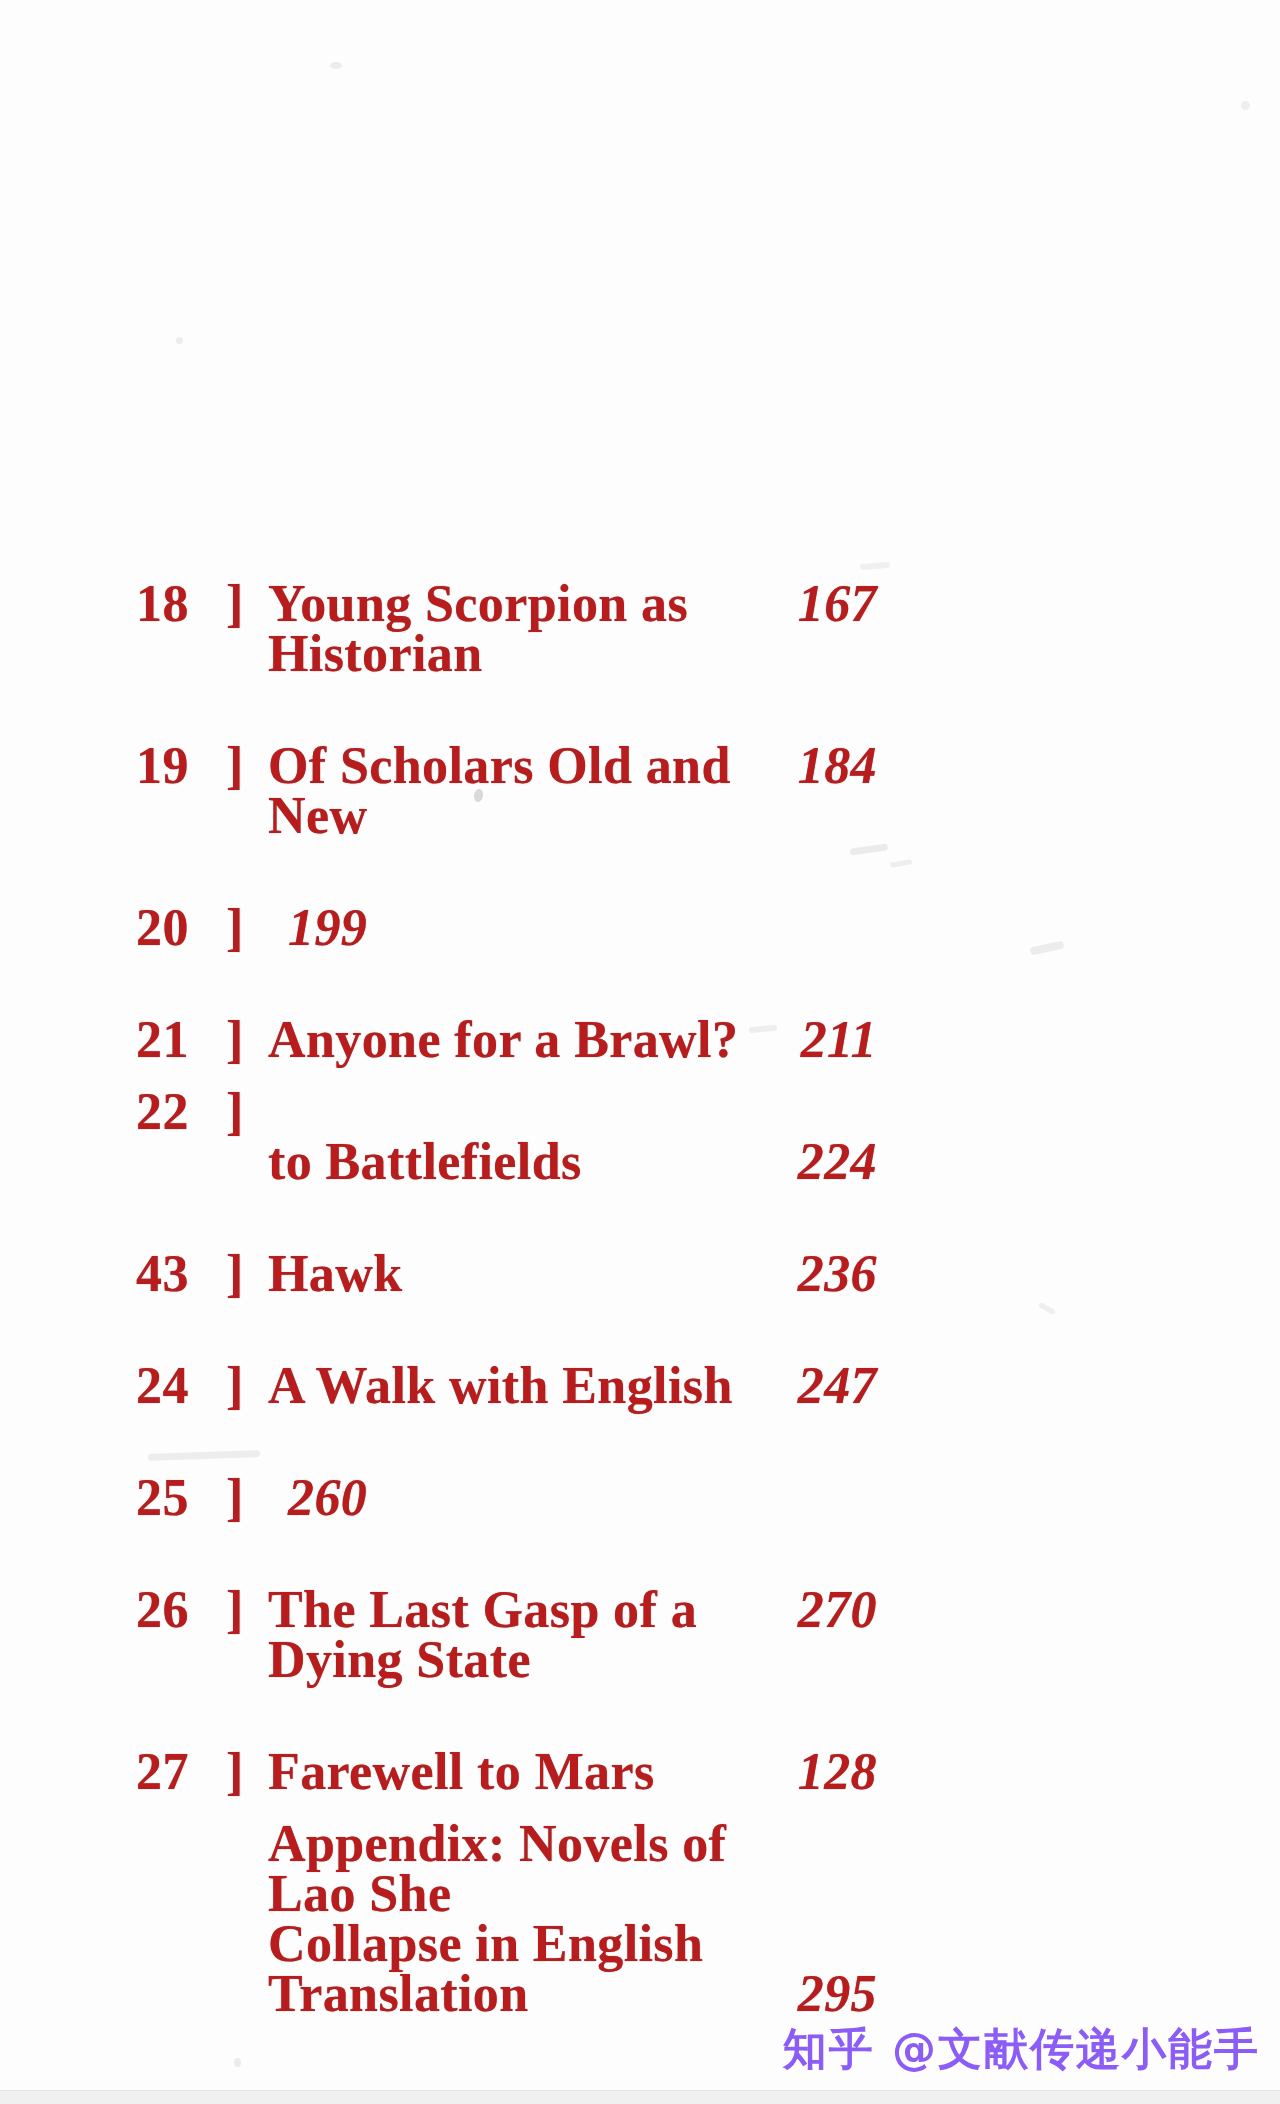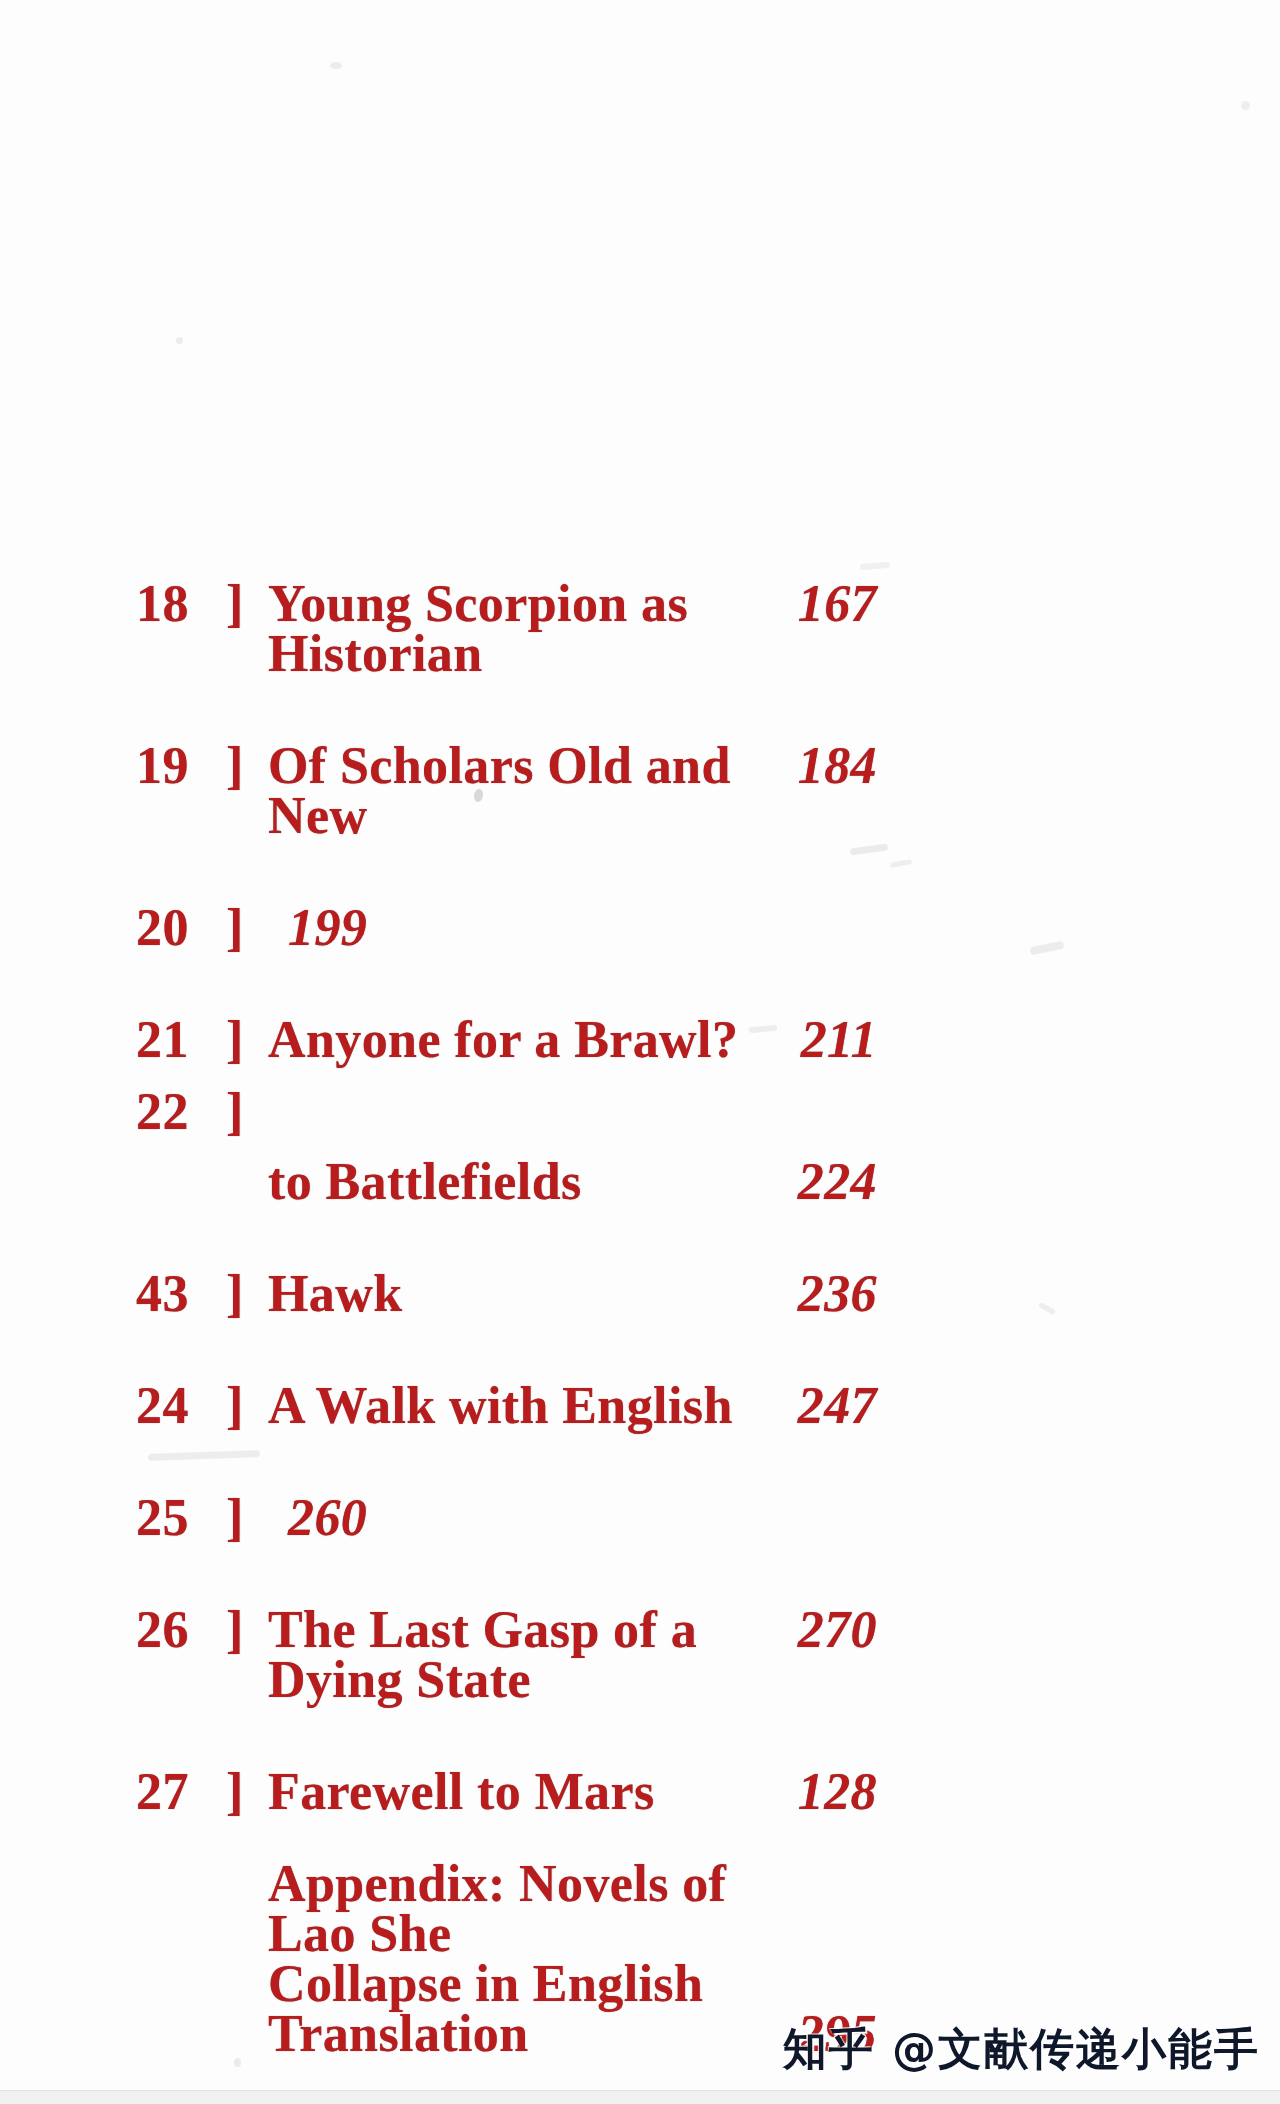--- a/index.html
+++ b/index.html
@@ -45,21 +45,20 @@
     flex: 0 0 56px;
   }
   .row .bracket {
     width: 76px;
     flex: 0 0 76px;
     padding-left: 34px;
     box-sizing: border-box;
   }
   .row .title {
     flex: 1 1 auto;
-    margin-top: 20px;
   }
   .row .pagenum {
     font-style: italic;
     white-space: nowrap;
     padding-left: 20px;
     margin-top: 40px;
   }
   .row.multi {
     align-items: flex-end;
   }
@@ -69,21 +68,21 @@
   }
   
   .watermark {
     position: absolute;
     top: 2020px;
     right: 20px;
     font-family: "DejaVu Sans", "Liberation Sans", sans-serif;
     font-size: 44px;
     font-weight: bold;
     letter-spacing: 2px;
-    color: #0f172a;
+    color: #8b5cf6;
     text-shadow: 2px 2px 1px #ffffff, -1px -1px 0 rgba(255,255,255,0.85);
   }
   
   .footer-strip {
     position: absolute;
     left: 0;
     right: 0;
     bottom: 0;
     height: 13px;
     background: #f0f0f0;

